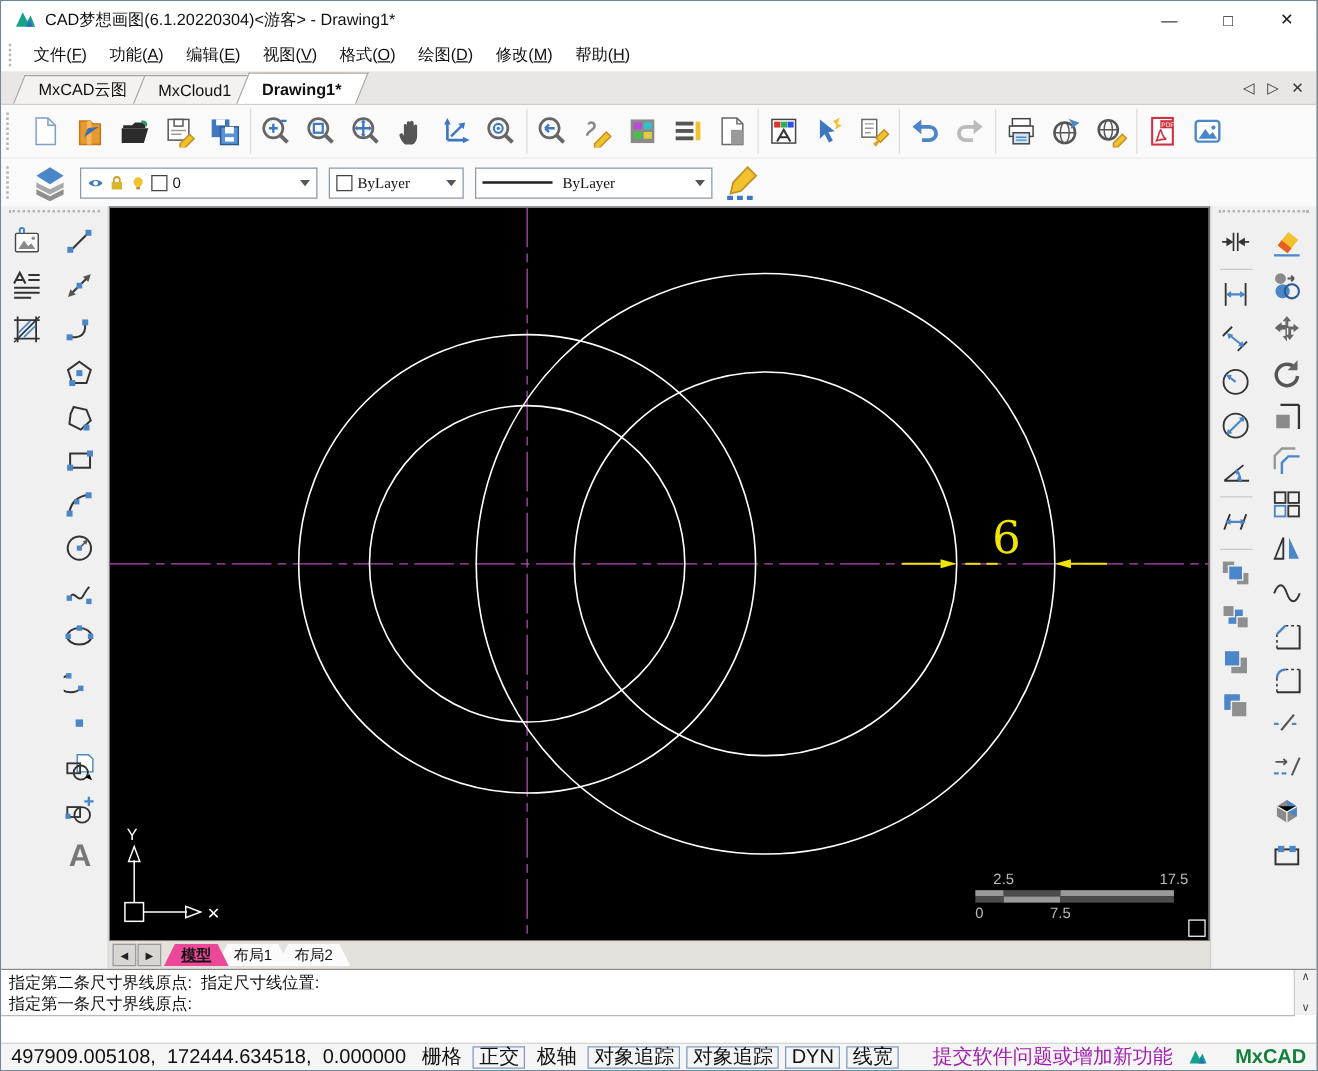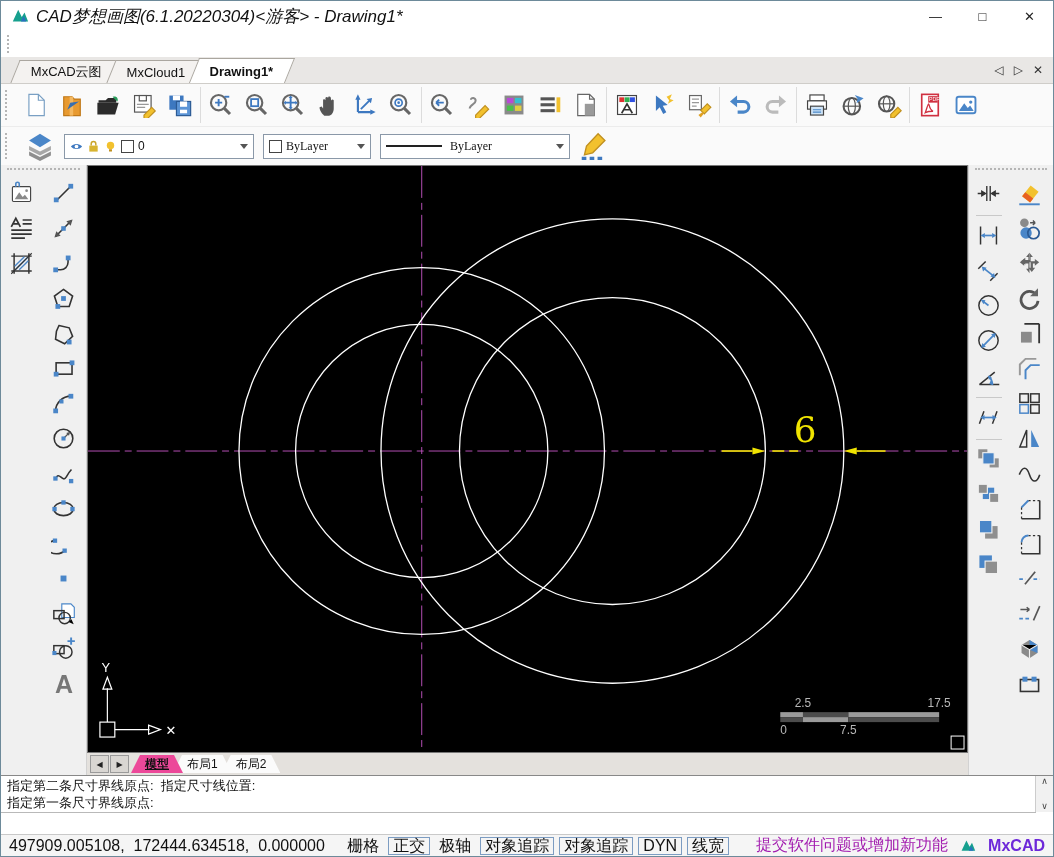--- a/index.html
+++ b/index.html
@@ -1,21 +1,21 @@
 <!DOCTYPE html>
 <html><head>
 <meta charset="utf-8">
 <style>
   html,body{margin:0;padding:0;background:#c8c8c8;}
   body{width:1054px;height:857px;font-family:"Liberation Sans","DejaVu Sans",sans-serif;font-size:13px;color:#111;overflow:hidden;}
   .window{width:1052px;height:855px;border:1px solid #6d8a9a;background:#fff;display:flex;flex-direction:column;}
   
   .titlebar{height:30px;display:flex;align-items:center;background:#fff;padding-left:10px;flex:none;}
   .app-icon{width:18px;height:18px;margin-right:7px;}
-  .title-text{font-size:17px;font-style:italic;}
+  .title-text{font-size:13px;}
   .win-controls{margin-left:auto;display:flex;height:100%;}
   .win-btn{width:47px;height:100%;display:flex;align-items:center;justify-content:center;font-size:13px;color:#222;}
   
   .menubar{height:26px;display:flex;align-items:center;background:#fff;flex:none;padding-left:4px;}
   .grip-v{width:4px;height:70%;border-left:2px dotted #b5b5b5;margin:0 5px 0 2px;flex:none;}
   .menu-item{padding:2px 9px;cursor:default;}
   
   .doc-tabbar{height:26px;background:#e9e7e5;border-bottom:1px solid #cfcdc9;display:flex;align-items:flex-end;padding-left:14px;flex:none;}
   .doc-tab{height:22px;padding:0 15px;background:#f4f2f0;border:1px solid #aaa69f;border-bottom:none;margin-right:-7px;transform:skewX(-22deg);display:flex;align-items:center;}
   .doc-tab span{transform:skewX(22deg);white-space:nowrap;}
@@ -67,21 +67,21 @@
   .hscroll .hbtn{width:16px;text-align:center;}
   .scroll-corner{width:15px;height:19px;background:#e4e4e4;}
   
   .statusbar{height:21px;background:#f5f5f5;border-top:1px solid #c9c9c9;display:flex;align-items:center;font-size:16px;flex:none;}
   .coords{margin-left:8px;white-space:pre;}
   .status-spacer{flex:1;}
   .toggles{display:flex;align-items:center;gap:5px;}
   .toggle{padding:0 4px;height:16px;line-height:16px;white-space:nowrap;}
   .toggle.boxed{border:1px solid #7c9cc2;}
   .status-link{color:#a21caf;margin:0 12px 0 27px;white-space:nowrap;}
-  .brand{display:flex;align-items:center;gap:12px;margin-right:8px;font-weight:bold;color:#6d28d9;}
+  .brand{display:flex;align-items:center;gap:22px;margin-right:8px;font-weight:bold;color:#15803d;}
   .brand svg{width:16px;height:16px;}
   u{text-decoration:underline;}
 </style>
 </head>
 <body>
 
 <div class="window">
 
   <div class="titlebar">
     <svg class="app-icon" viewBox="0 0 20 20">
@@ -91,20 +91,30 @@
     <span class="title-text">CAD梦想画图(6.1.20220304)&lt;游客&gt; - Drawing1*</span>
     <div class="win-controls">
       <div class="win-btn">—</div>
       <div class="win-btn">□</div>
       <div class="win-btn">✕</div>
     </div>
   </div>
 
   <div class="menubar">
     <div class="grip-v"></div>
+    <div id="menu-items" style="display:flex;">
+        <div class="menu-item">文件(<u>F</u>)</div>
+        <div class="menu-item">功能(<u>A</u>)</div>
+        <div class="menu-item">编辑(<u>E</u>)</div>
+        <div class="menu-item">视图(<u>V</u>)</div>
+        <div class="menu-item">格式(<u>O</u>)</div>
+        <div class="menu-item">绘图(<u>D</u>)</div>
+        <div class="menu-item">修改(<u>M</u>)</div>
+        <div class="menu-item">帮助(<u>H</u>)</div>
+      </div>
   </div>
 
   <div class="doc-tabbar">
     <div id="doc-tabs" style="display:flex;align-items:flex-end;height:100%;">
         <div class="doc-tab">
           <span>MxCAD云图</span>
         </div>
         <div class="doc-tab">
           <span>MxCloud1</span>
         </div>

